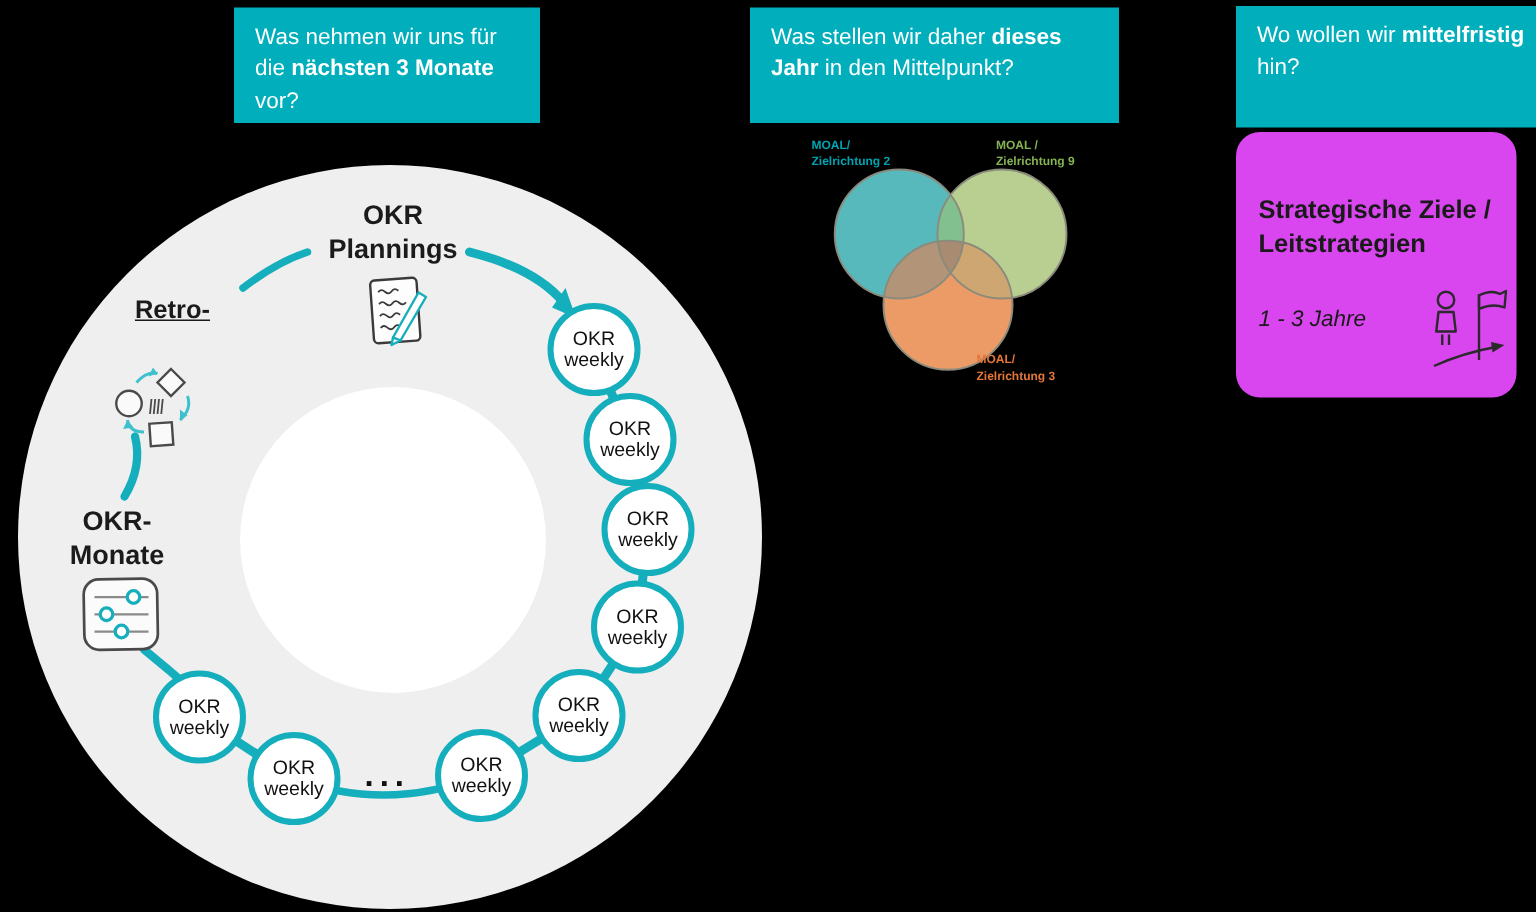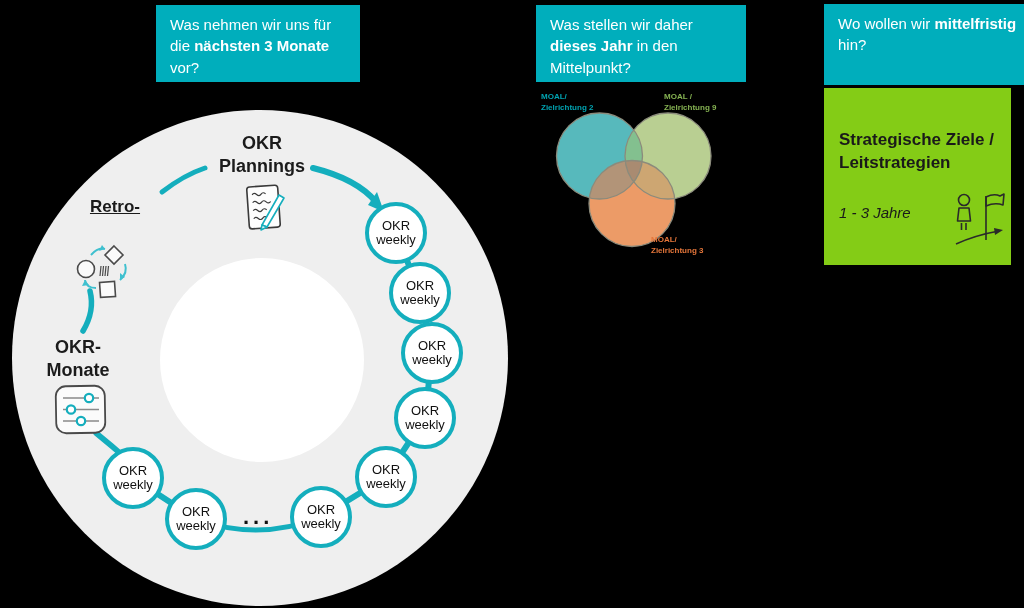--- a/index.html
+++ b/index.html
@@ -10,34 +10,34 @@
        box-sizing:border-box;}
   .hdr b{font-weight:bold;}
   .donut{width:496px;height:496px;border-radius:50%;background:#EFEFEF;left:12px;top:110px;}
   .hole{width:204px;height:204px;border-radius:50%;background:#fff;left:160px;top:258px;}
   .cyclbl{font-weight:bold;color:#1b1b1b;text-align:center;line-height:1.28;}
   .wk{width:62px;height:62px;box-sizing:border-box;border:4px solid #14AEBD;border-radius:50%;
       background:#fff;display:flex;flex-direction:column;align-items:center;justify-content:center;
       font-size:13px;line-height:1.08;color:#111;}
   .dots{font-weight:bold;color:#111;font-size:22px;letter-spacing:4px;}
   .vlbl{font-weight:bold;font-size:8px;line-height:1.35;}
-  .stratbox{background:#84cc16;width:187px;height:177px;left:824px;top:88px;box-sizing:border-box;}
+  .stratbox{background:#d946ef;width:187px;height:177px;left:824px;top:88px;box-sizing:border-box;border-radius:16px;}
   .strattitle{font-weight:bold;color:#1a1a1a;font-size:17px;line-height:1.35;}
   .timeframe{font-style:italic;color:#1a1a1a;font-size:15px;}
   svg{display:block;}
 </style>
 </head>
 <body>
 
 <div class="stage">
 
   <div class="hdr abs" style="left:156px;top:5px;width:204px;height:77px;">
     <span>Was nehmen wir uns für die </span><b>nächsten 3 Monate</b><span> vor?</span>
   </div>
-  <div class="hdr abs" style="left:536px;top:5px;width:210px;height:77px;">
+  <div class="hdr abs" style="left:500px;top:5px;width:246px;height:77px;">
     <span>Was stellen wir daher </span><b>dieses Jahr</b><span> in den Mittelpunkt?</span>
   </div>
   <div class="hdr abs" style="left:824px;top:4px;width:236px;height:81px;">
     <span>Wo wollen wir </span><b>mittelfristig</b><span> hin?</span>
   </div>
 
   <div class="donut abs"></div>
   <div class="hole abs"></div>
 
   <svg class="abs" style="left:0;top:0;" width="1024" height="608">

